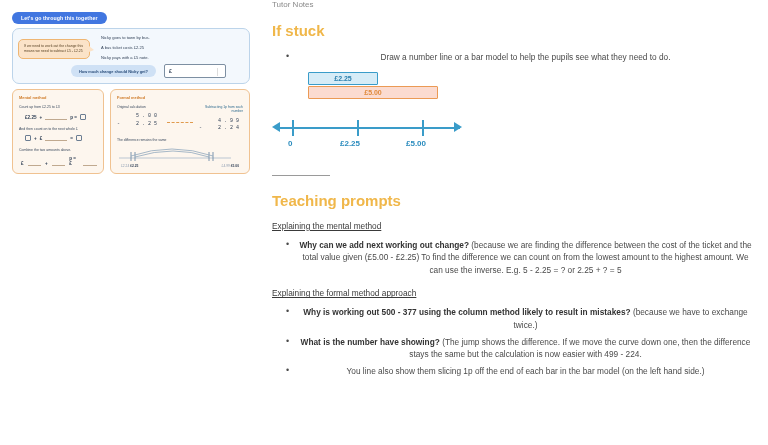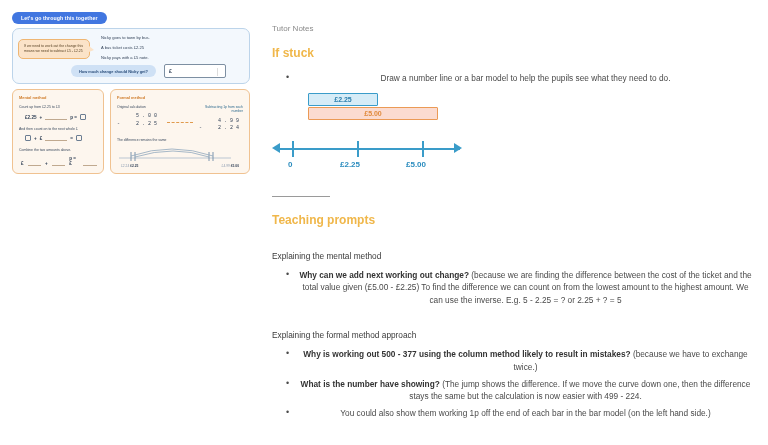--- a/index.html
+++ b/index.html
@@ -191,30 +191,30 @@
   }
   .diff-note { font-size: 3.4px; color:#3b4a5e; margin-top: 6px; }
   .curve-wrap { position: relative; height: 20px; margin-top: 2px; }
   .tick-labels { display: flex; justify-content: space-between; font-size: 3.3px; padding: 0 4px; }
   .tick-labels b { color:#2f3f55; }
   .tick-labels span { color:#8a9bb0; }
 
   
   .notes-pane {
     flex: 1;
-    padding: 24px 14px 0 10px;
+    padding: 0 14px 0 10px;
     overflow: hidden;
   }
   .notes-title {
     font-size: 8px;
     color: #8a8a8a;
     margin-bottom: 13px;
   }
   .sec-head {
-    font-size: 12px;
+    font-size: 15px;
     font-weight: bold;
     color: #f0b74a;
     margin-bottom: 12px;
   }
   ul.bullets { list-style: none; margin: 0 0 0 14px; text-align: center; }
   ul.bullets li {
     position: relative;
     font-size: 8.3px;
     line-height: 1.52;
     color: #4a4a4a;
@@ -261,21 +261,22 @@
   .nl-arrow.right { left: 182px; border-left: 8px solid #3a9cc9; }
   .nl-tick { position: absolute; top: 3px; width: 2px; height: 16px; background: #3a9cc9; }
   .nl-lab { position: absolute; top: 22px; font-size: 8px; font-weight: bold; color: #2b8cbe; }
 
   .divider {
     width: 58px; height: 1px; background: #9a9a9a;
     margin: 16px 0 16px 0;
   }
   .sub-head {
     font-size: 8.3px; color: #3a3a3a;
-    margin: 24px 0 8px 0;
+    text-decoration: underline;
+    margin: 12px 0 8px 0;
   }
 </style>
 </head>
 <body>
 
 <div class="app">
 
   <div class="slide-pane">
     <div class="slide-card">
 
@@ -411,17 +412,17 @@
 
     <div class="sub-head">Explaining the mental method</div>
     <ul class="bullets">
       <li><b>Why can we add next working out change?</b><span> (because we are finding the difference between the cost of the ticket and the total value given (£5.00 - £2.25) To find the difference we can count on from the lowest amount to the highest amount. We can use the inverse. E.g. 5 - 2.25 = ? or 2.25 + ? = 5</span></li>
     </ul>
 
     <div class="sub-head">Explaining the formal method approach</div>
     <ul class="bullets">
       <li><b>Why is working out 500 - 377 using the column method likely to result in mistakes?</b><span> (because we have to exchange twice.)</span></li>
       <li><b>What is the number have showing?</b><span> (The jump shows the difference. If we move the curve down one, then the difference stays the same but the calculation is now easier with 499 - 224.</span></li>
-      <li><b></b><span>You could also show them working 1p off the end of each bar in the bar model (on the left hand side.)</span></li>
+      <li><b></b><span>You line also show them slicing 1p off the end of each bar in the bar model (on the left hand side.)</span></li>
     </ul>
 
   </div>
 </div>
 
 </body></html>

